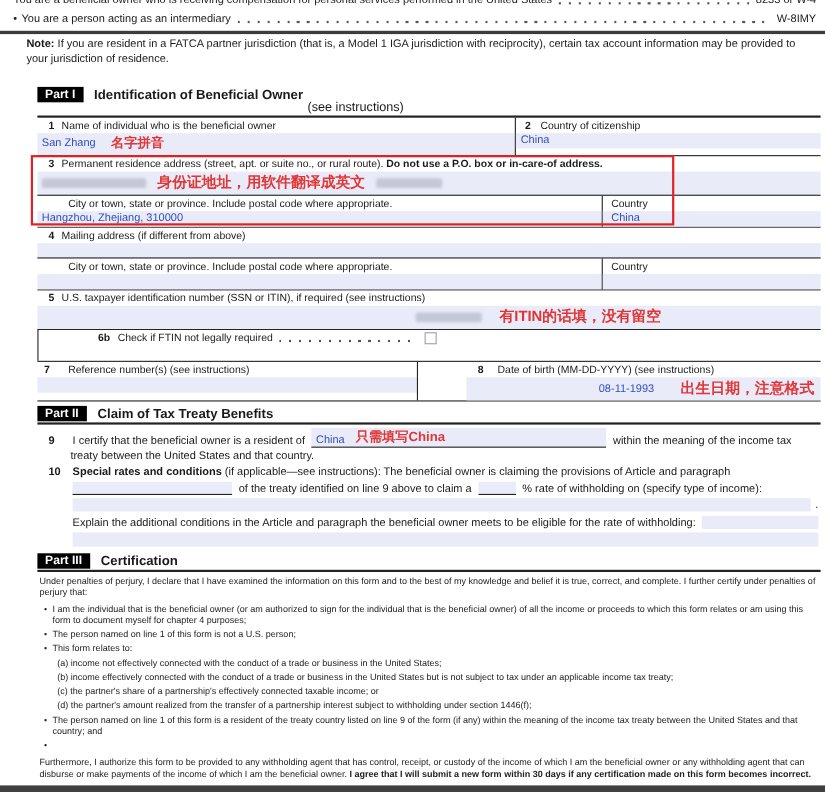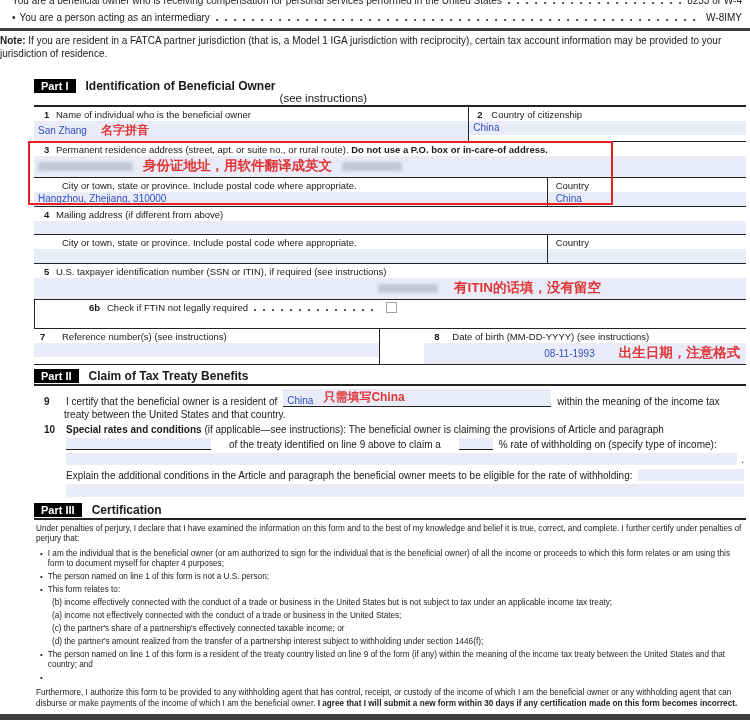--- a/index.html
+++ b/index.html
@@ -17,21 +17,21 @@
             background-repeat:repeat-x; background-position:bottom; background-size:100% 2px; height:2px; }
   .redact { display:inline-block; background:#c3c7d6; border-radius:2px; filter:blur(1.6px); height:9px; vertical-align:middle; }
   .checkbox { display:inline-block; width:11px; height:11px; border:1.5px solid #9aa0ad; background:#fff; }
 
   
   .topcut { height:9px; overflow:hidden; padding:0 8px 0 12px; }
   .topcut .inner { display:flex; font-size:10px; margin-top:-5px; color:#222; }
   .leader-row { display:flex; font-size:10px; padding:3px 8px 2px 12px; align-items:flex-end; }
   .leader-row .bullet { margin-right:4px; }
   .thickrule { height:3px; background:#3c3c3c; margin:3px 0 3px 0; }
-  .note { font-size:10px; line-height:12.5px; padding:1px 8px 4px 0; }
+  .note { font-size:10px; line-height:12.5px; padding:1px 8px 4px 24px; }
 
   
   .formbody { padding:0 4px 0 34px; }
   .part-header { display:flex; align-items:center; border-bottom:2px solid #222; padding-bottom:1px; margin-top:4px; }
   .part-badge { background:#000; color:#fff; font-weight:bold; font-size:11px; padding:1px 7px; margin-right:10px; }
   .part-title { font-size:12px; font-weight:bold; }
   .part-suffix { font-size:11.5px; font-weight:normal; margin-left:4px;margin-top:24px; }
 
   .fl-row { display:flex; }
   .fl-col-l { width:61%; }
@@ -234,21 +234,21 @@
     </div>
     <div class="p2indent">treaty between the United States and that country.</div>
 
     <div class="p2line" style="padding-top:4px">
       <span class="f-num" style="width:30px">10</span>
       <span><span class="bold">Special rates and conditions</span>
       <span>(if applicable—see instructions): The beneficial owner is claiming the provisions of Article and paragraph</span></span>
     </div>
     <div class="p2line">
       <span class="fieldbg blank-underline" style="width:145px; margin-left:30px; height:12px"></span>
-      <span style="margin:0 18px">of the treaty identified on line 9 above to claim a</span>
+      <span style="margin:0 6px">of the treaty identified on line 9 above to claim a</span>
       <span class="fieldbg blank-underline" style="width:34px; height:12px"></span>
       <span style="margin-left:6px">% rate of withholding on (specify type of income):</span>
     </div>
     <div class="p2line">
       <span class="fieldbg" style="flex:1; height:12px; margin-left:30px"></span>
       <span style="margin-left:4px">.</span>
     </div>
     <div class="p2line" style="padding-top:4px">
       <span style="margin-left:30px">Explain the additional conditions in the Article and paragraph the beneficial owner meets to be eligible for the rate of withholding:</span>
       <span class="fieldbg" style="flex:1; height:12px; margin-left:6px"></span>
@@ -271,22 +271,22 @@
       </div>
       <div class="cert-bullet">
         <span class="b">•</span>
         <span>The person named on line 1 of this form is not a U.S. person;</span>
       </div>
       <div class="cert-bullet">
         <span class="b">•</span>
         <span>This form relates to:</span>
       </div>
 
+      <div class="cert-sub">(a) income not effectively connected with the conduct of a trade or business in the United States;</div>
       <div class="cert-sub">(b) income effectively connected with the conduct of a trade or business in the United States but is not subject to tax under an applicable income tax treaty;</div>
-      <div class="cert-sub">(a) income not effectively connected with the conduct of a trade or business in the United States;</div>
       <div class="cert-sub">(c) the partner's share of a partnership's effectively connected taxable income; or</div>
       <div class="cert-sub">(d) the partner's amount realized from the transfer of a partnership interest subject to withholding under section 1446(f);</div>
 
       <div class="cert-bullet">
         <span class="b">•</span>
         <span>The person named on line 1 of this form is a resident of the treaty country listed on line 9 of the form (if any) within the meaning of the income tax treaty between the United States and that country; and</span>
       </div>
       <div class="cert-bullet">
         <span class="b">•</span>
       </div>

